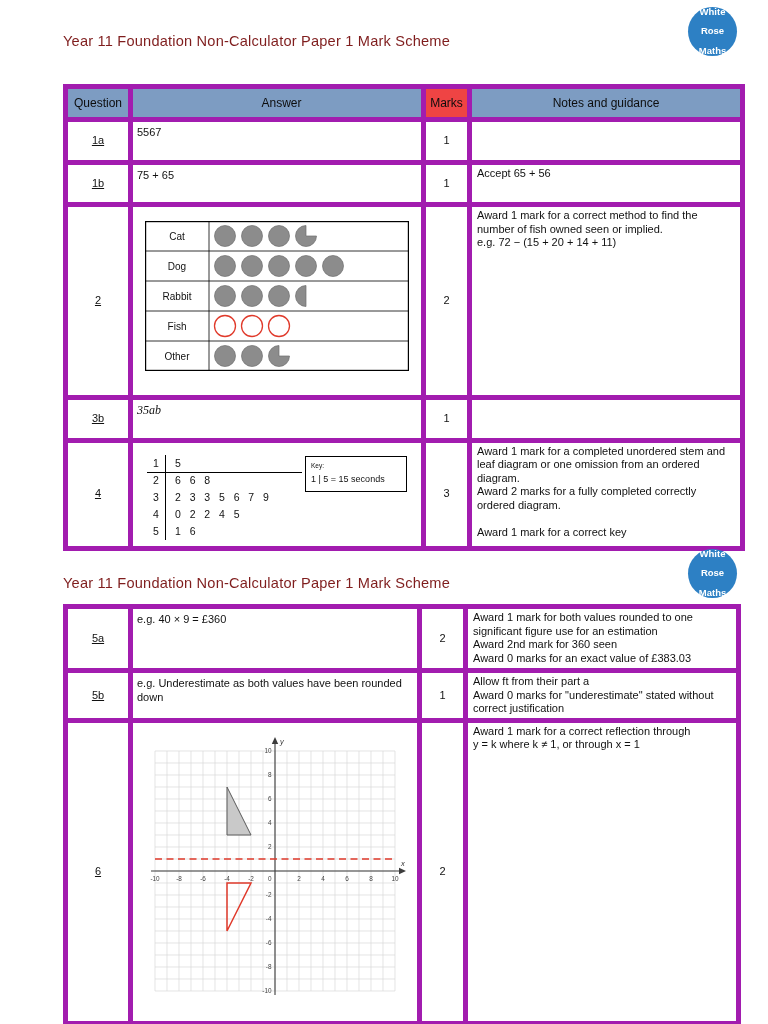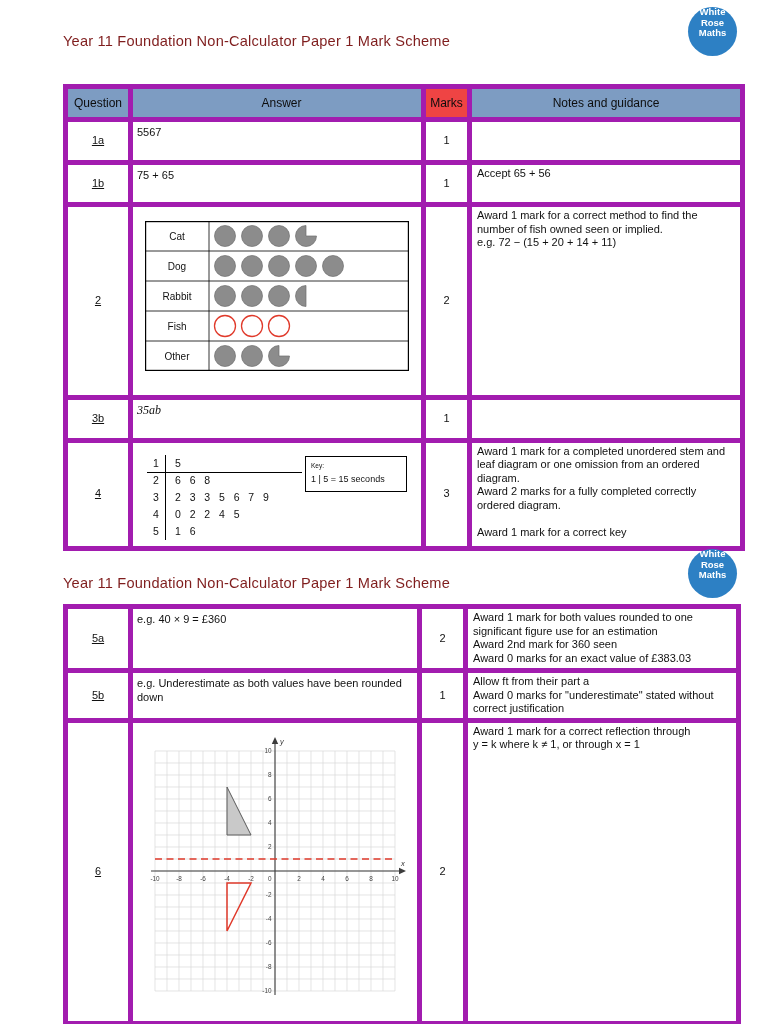--- a/index.html
+++ b/index.html
@@ -1,20 +1,20 @@
 <!DOCTYPE html>
 <html><head>
 <meta charset="utf-8">
 <style>
   html,body{margin:0;padding:0;background:#fff;}
   .canvas{position:relative;width:768px;height:1024px;background:#ffffff;
           font-family:"Liberation Sans",sans-serif;color:#111;overflow:hidden;}
   .doc-title{position:absolute;left:63px;font-size:14.6px;letter-spacing:.2px;color:#7f1d1d;}
   .logo{position:absolute;left:688px;width:49px;height:49px;border-radius:50%;
-        display:flex;flex-direction:column;align-items:center;justify-content:flex-start;
+        display:flex;flex-direction:column;align-items:center;justify-content:space-between;
         color:#fff;font-weight:bold;font-size:9.5px;line-height:10.5px;text-align:center;}
   .ms-table{position:absolute;left:63px;border-collapse:collapse;table-layout:fixed;}
   .ms-table th,.ms-table td{border:5px solid #a21caf;}
   .ms-table th{font-weight:normal;font-size:12px;height:26px;color:#0d0d0d;}
   .ms-table td{font-size:11px;vertical-align:top;padding:4px 4px;line-height:13.5px;}
   .qcell{text-align:center;vertical-align:middle !important;padding:12px !important;text-decoration:underline;}
   .mcell{text-align:center;vertical-align:middle !important;padding:0 !important;}
   .ncell{white-space:pre-line;padding:2px 5px !important;}
   .math{font-style:italic;font-family:"Liberation Serif",serif;font-size:12px;}
   .pictogram{margin:10px 0 0 8px;width:264px;height:170px;}

